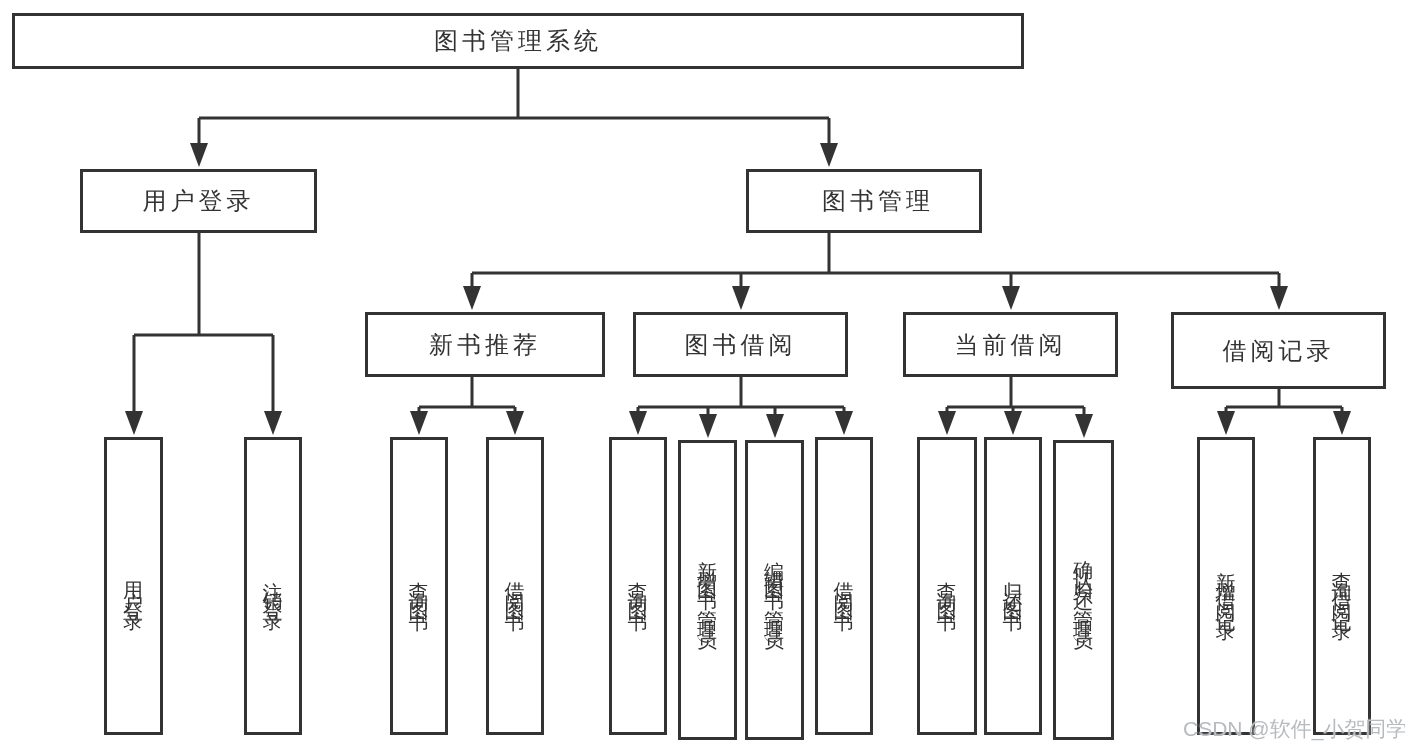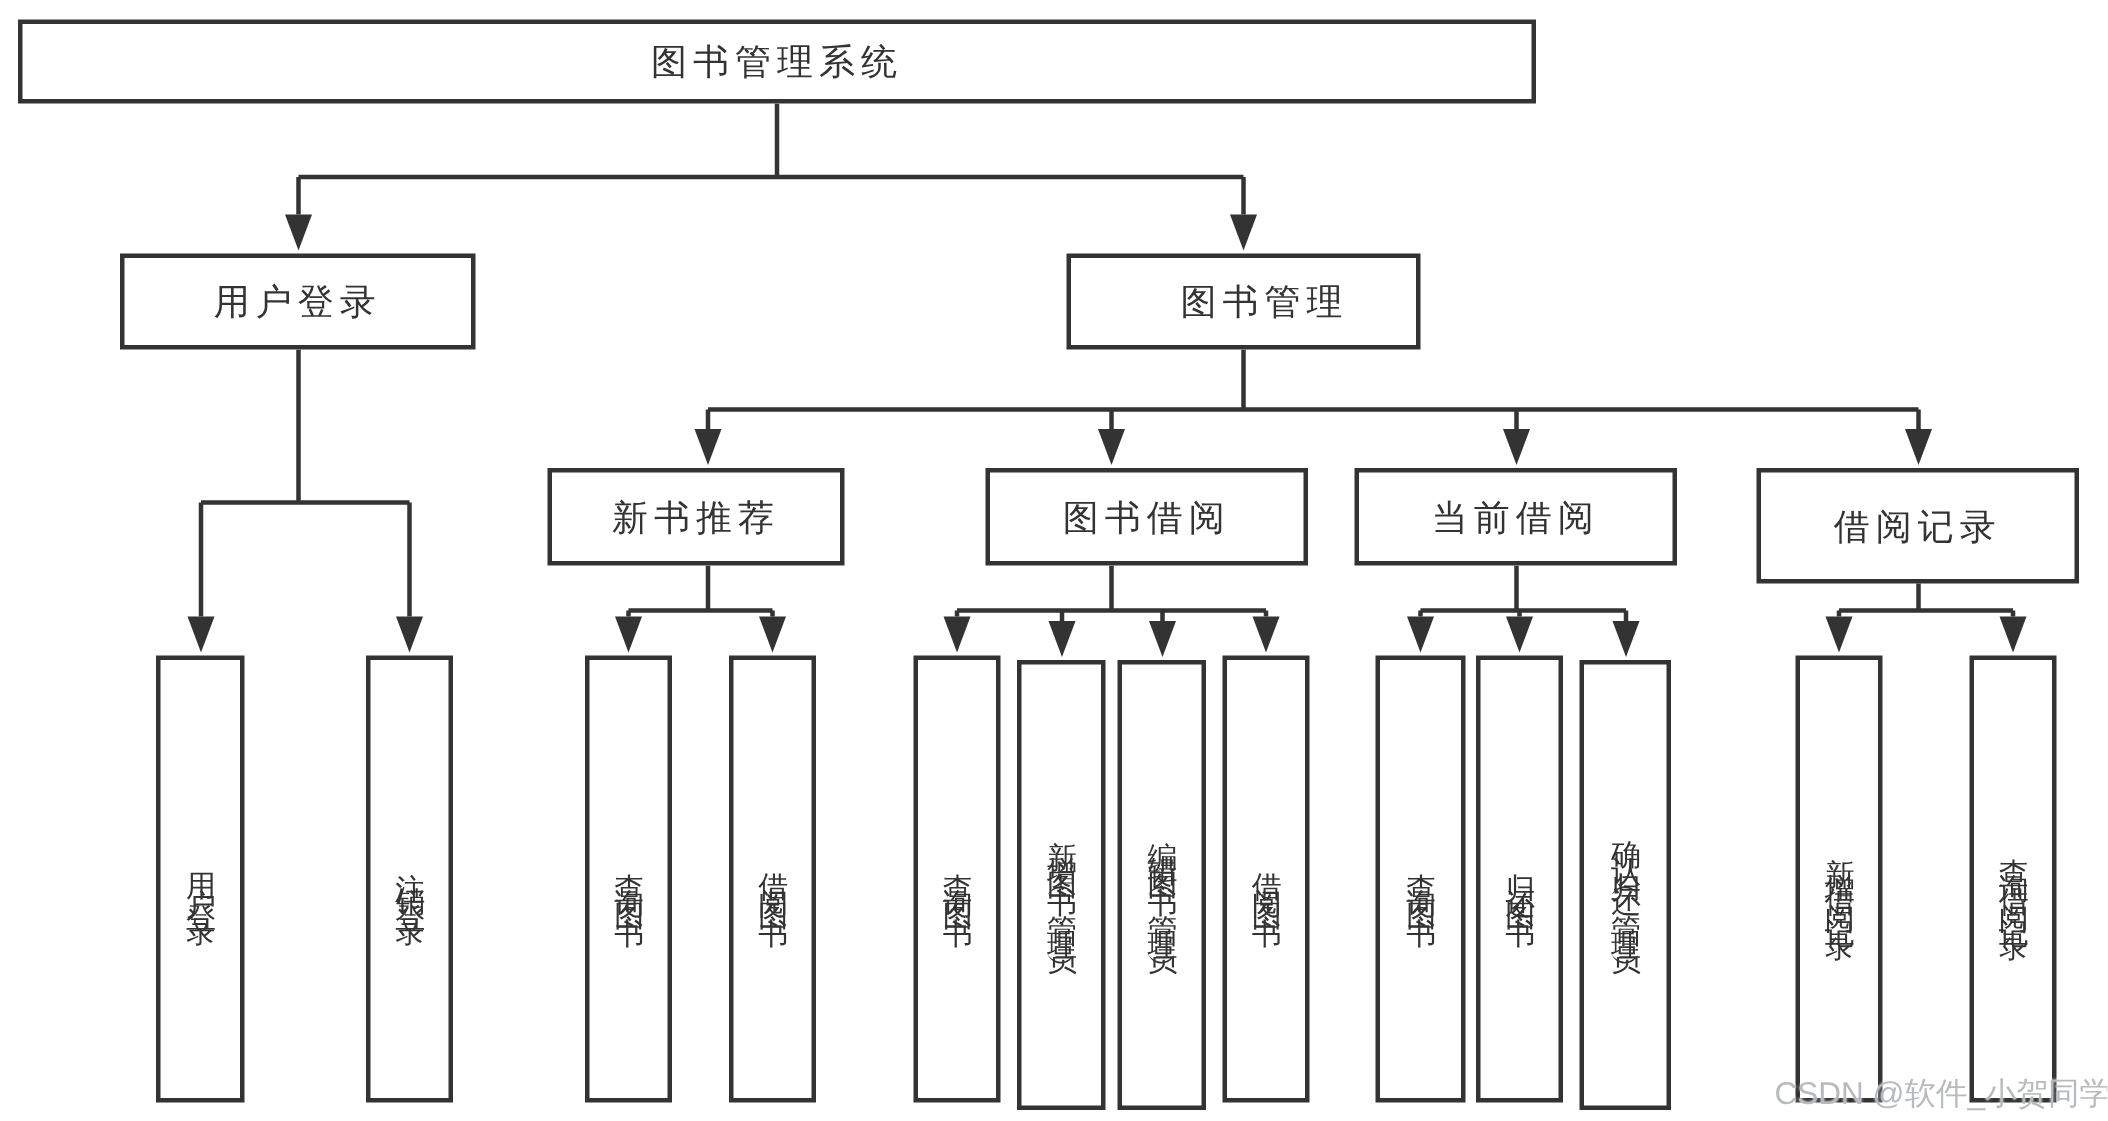--- a/index.html
+++ b/index.html
@@ -108,28 +108,28 @@
     <polygon fill="#333333" points="1333,411 1351,411 1342,435"></polygon>
   </svg>
 
   <div class="node hbox" style="left:12px; top:13px; width:1012px; height:56px;">
     <span>图书管理系统</span>
   </div>
 
   <div class="node hbox" style="left:80px; top:169px; width:237px; height:64px;">
     <span>用户登录</span>
   </div>
-  <div class="node hbox" style="left:711px; top:169px; width:236px; height:64px;padding-left:28px;">
+  <div class="node hbox" style="left:746px; top:169px; width:236px; height:64px;padding-left:28px;">
     <span>图书管理</span>
   </div>
 
-  <div class="node hbox" style="left:365px; top:312px; width:198px; height:65px;">
+  <div class="node hbox" style="left:365px; top:312px; width:240px; height:65px;">
     <span>新书推荐</span>
   </div>
-  <div class="node hbox" style="left:633px; top:312px; width:215px; height:65px;margin-left:24px;">
+  <div class="node hbox" style="left:633px; top:312px; width:215px; height:65px;">
     <span>图书借阅</span>
   </div>
   <div class="node hbox" style="left:903px; top:312px; width:215px; height:65px;text-align:right;">
     <span>当前借阅</span>
   </div>
   <div class="node hbox" style="left:1171px; top:312px; width:215px; height:77px;">
     <span>借阅记录</span>
   </div>
 
   <div class="node vbox" style="left:104px; top:437px; width:59px; height:298px;">

